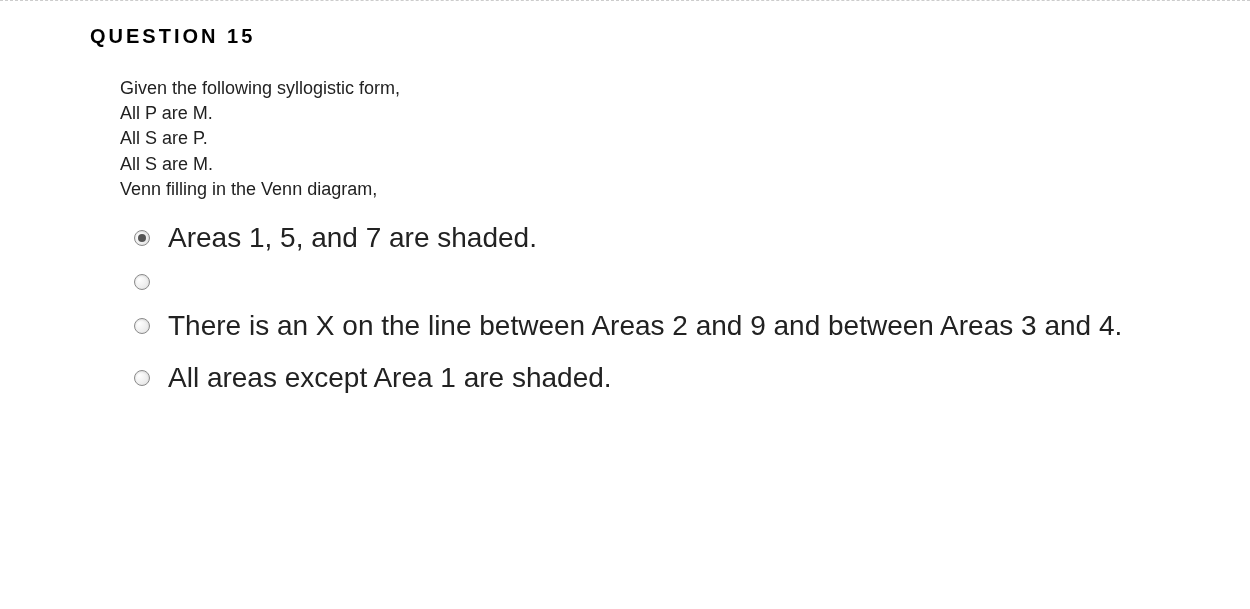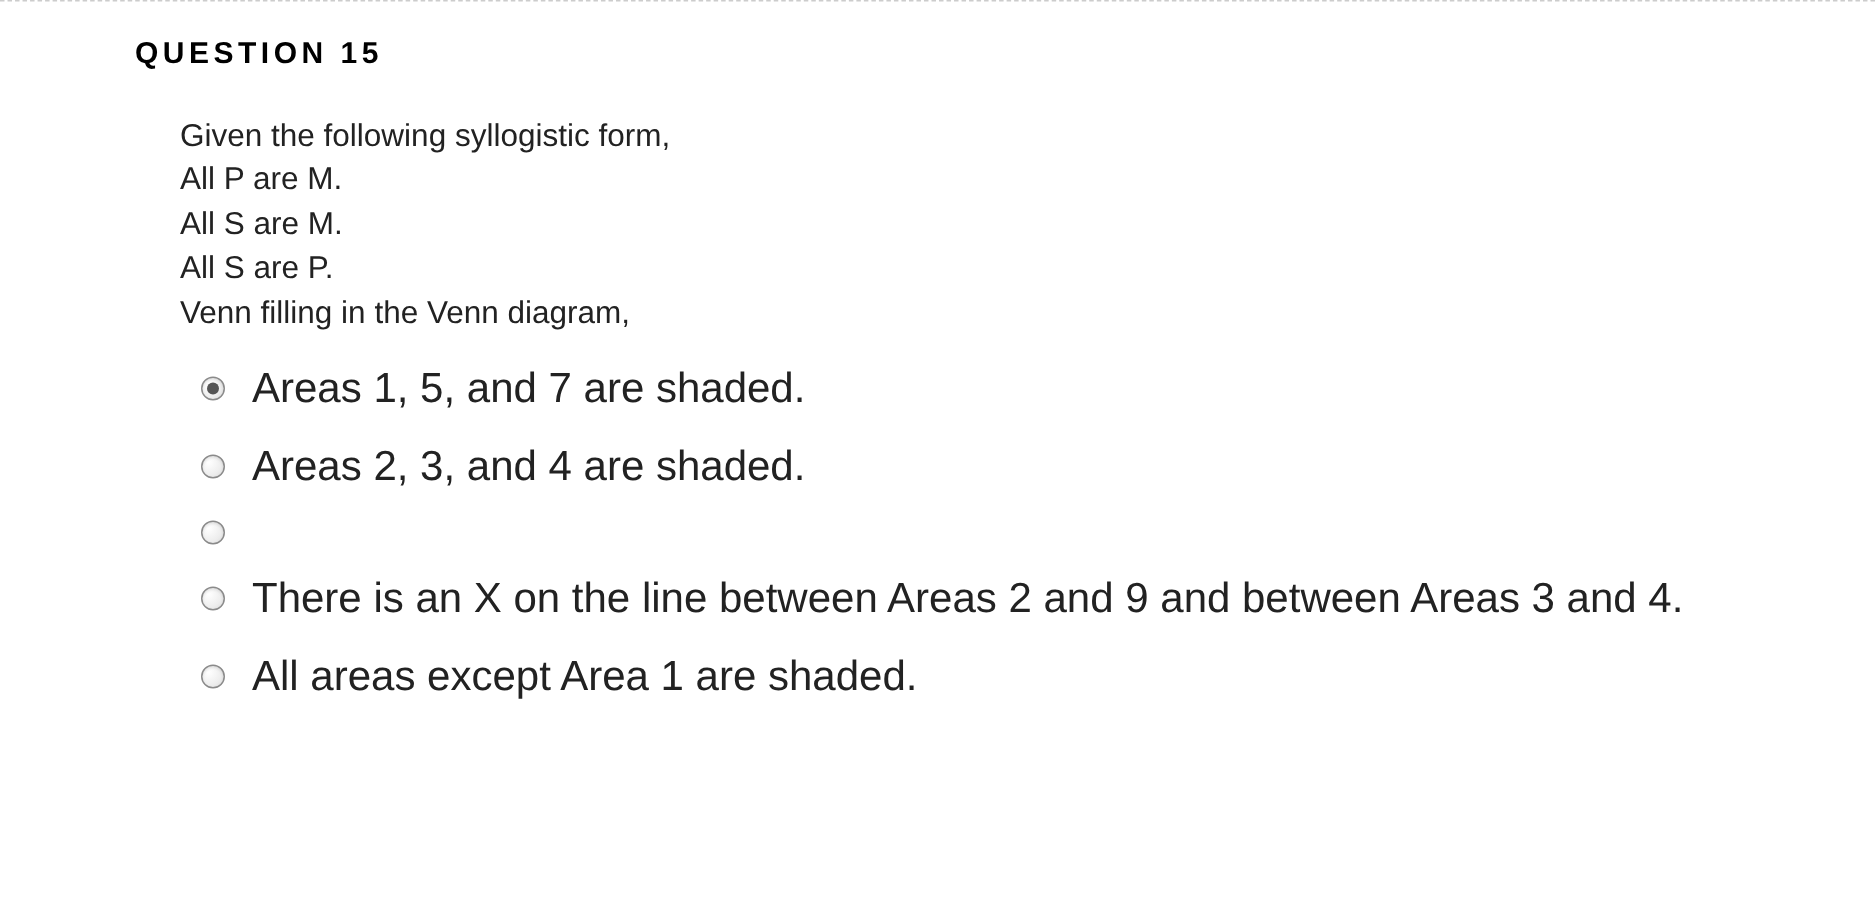--- a/index.html
+++ b/index.html
@@ -22,21 +22,21 @@
       font-weight: bold;
       letter-spacing: 3px;
       font-size: 20px;
       color: #000;
       margin-bottom: 28px;
     }
     .question-body {
       padding-left: 30px;
     }
     .stem {
-      font-size: 21px;
+      font-size: 18px;
       line-height: 1.4;
       color: #222;
       margin-bottom: 20px;
     }
     .stem-line {
       display: block;
     }
     .options {
       list-style: none;
       padding-left: 14px;
@@ -77,33 +77,29 @@
 
 <hr class="hr-top">
 
 <div class="container">
   <div class="question-heading">QUESTION 15</div>
 
   <div class="question-body">
     <div class="stem">
       <span class="stem-line">Given the following syllogistic form,</span>
       <span class="stem-line">All P are M.</span>
+      <span class="stem-line">All S are P.</span>
       <span class="stem-line">All S are M.</span>
-      <span class="stem-line">All S are P.</span>
       <span class="stem-line">Venn filling in the Venn diagram,</span>
     </div>
 
     <ul class="options">
       <li class="option">
         <span class="radio selected"></span>
         <span class="option-label">Areas 1, 5, and 7 are shaded.</span>
-      </li>
-      <li class="option">
-        <span class="radio"></span>
-        <span class="option-label">Areas 2, 3, and 4 are shaded.</span>
       </li>
       <li class="option">
         <span class="radio"></span>
       </li>
       <li class="option">
         <span class="radio"></span>
         <span class="option-label">There is an X on the line between Areas 2 and 9 and between Areas 3 and 4.</span>
       </li>
       <li class="option">
         <span class="radio"></span>

